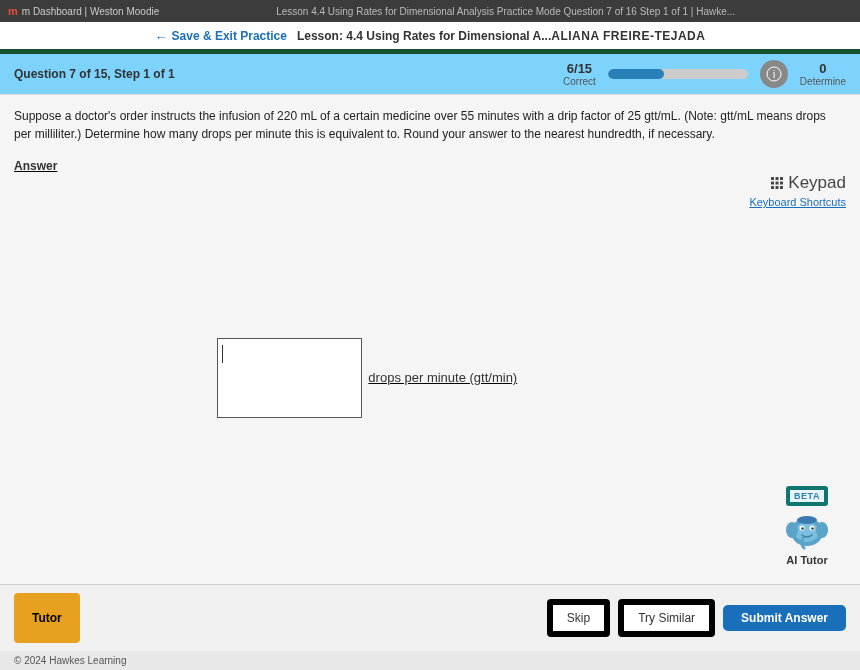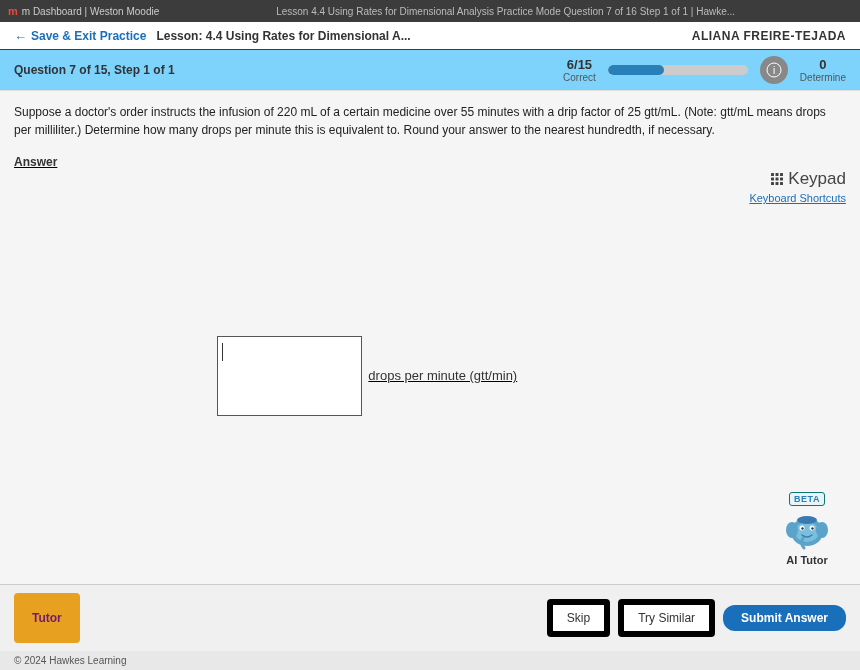--- a/index.html
+++ b/index.html
@@ -52,25 +52,25 @@
       background: #f5f5f5;
       flex: 1;
       display: flex;
       flex-direction: column;
       overflow: hidden;
     }
 
     
     .header-bar {
       background: #ffffff;
-      border-bottom: 1px solid #14532d;
+      border-bottom: 5px solid #14532d;
       padding: 6px 14px;
       display: flex;
       align-items: center;
-      justify-content: space-between;
+      justify-content: center;
       flex-shrink: 0;
     }
     .header-left {
       display: flex;
       align-items: center;
       gap: 10px;
     }
     .save-exit-btn {
       background: none;
       border: none;
@@ -275,21 +275,21 @@
       position: absolute;
       bottom: 10px;
       right: 14px;
       display: flex;
       flex-direction: column;
       align-items: center;
       gap: 2px;
     }
     .beta-badge {
       background: #e8f4f8;
-      border: 1px solid #0f766e;
+      border: 4px solid #0f766e;
       border-radius: 3px;
       font-size: 9px;
       font-weight: 700;
       color: #2980b9;
       padding: 1px 4px;
       letter-spacing: 0.5px;
     }
     .ai-tutor-icon {
       width: 50px;
       height: 44px;
@@ -309,21 +309,21 @@
       border-top: 1px solid #ccc;
       padding: 8px 14px;
       display: flex;
       align-items: center;
       justify-content: space-between;
       flex-shrink: 0;
     }
     .tutor-btn {
       background: #e8a020;
       border: none;
-      color: #701a75;
+      color: #000000;
       font-size: 12px;
       font-weight: 700;
       padding: 18px 18px;
       border-radius: 4px;
       cursor: pointer;
     }
     .footer-right-btns {
       display: flex;
       align-items: center;
       gap: 8px;
@@ -337,21 +337,21 @@
       border-radius: 4px;
       cursor: pointer;
     }
     .submit-btn {
       background: #1a6fba;
       border: none;
       color: #fff;
       font-size: 12px;
       font-weight: 700;
       padding: 6px 18px;
-      border-radius: 12px;
+      border-radius: 5px;
       cursor: pointer;
     }
 
     
     .copyright-bar {
       background: #e8e8e8;
       padding: 4px 14px;
       font-size: 10px;
       color: #555;
       flex-shrink: 0;

